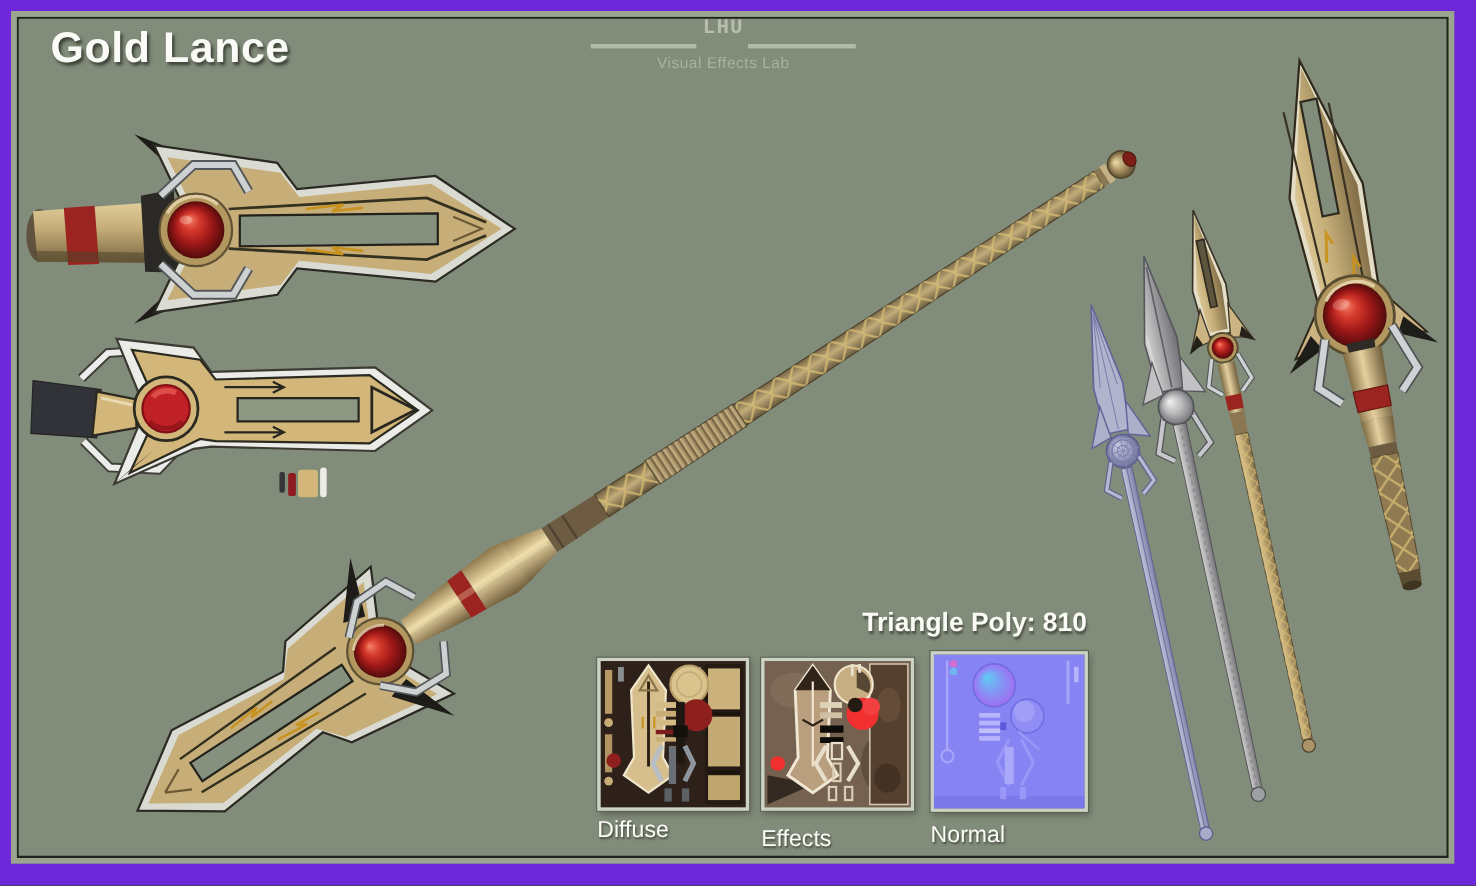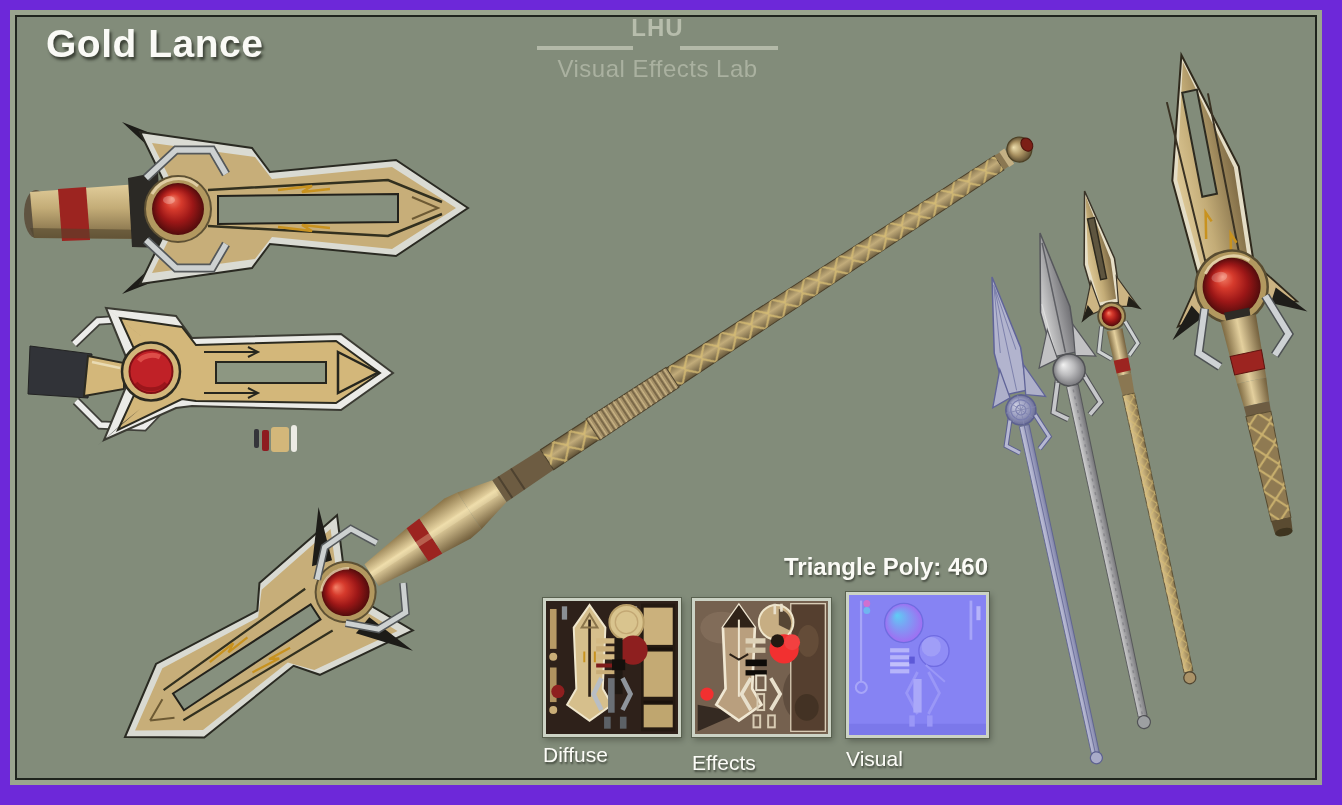--- a/index.html
+++ b/index.html
@@ -5,26 +5,26 @@
   html,body{margin:0;padding:0;background:#2c302a;}
   #stage{position:relative;width:1342px;height:805px;overflow:hidden;background:#6d28d9;
          font-family:"Liberation Sans",sans-serif;}
   #panel{position:absolute;left:10px;top:10px;width:1312px;height:775px;background:#828c7a;
          border:5px solid #9aa48e;box-shadow:inset 0 0 0 2px #1f241d;box-sizing:border-box;}
   #art{position:absolute;left:0;top:0;z-index:1;}
   .txt{position:absolute;z-index:3;}
   #page-title{left:46px;top:22px;font-size:39px;font-weight:700;color:#fafaf6;
               text-shadow:2px 3px 3px rgba(25,28,22,.7);letter-spacing:.5px;}
   #logo{left:537px;top:14px;width:241px;text-align:center;}
-  #logo .name{font-size:24px;font-weight:700;color:#b7bdac;letter-spacing:1px;}
+  #logo .name{font-size:19px;font-weight:700;color:#b7bdac;letter-spacing:1px;font-family:Liberation Mono, monospace;}
   #logo .rules{position:relative;height:4px;margin-top:4px;}
   #logo .rules span{position:absolute;top:0;height:4px;background:#b3b9a8;}
   #logo .rules .l{left:0;width:96px;}
   #logo .rules .r{right:0;width:98px;}
-  #logo .sub{font-size:24px;color:#aab1a0;margin-top:5px;letter-spacing:.5px;}
+  #logo .sub{font-size:14px;color:#aab1a0;margin-top:5px;letter-spacing:.5px;}
   #poly{left:736px;top:553px;width:300px;text-align:center;font-size:24px;font-weight:700;
         color:#fbfbf6;text-shadow:1px 2px 2px rgba(25,28,22,.55);}
   .tex-card{position:absolute;z-index:2;border:3px solid #ccd3c5;box-sizing:border-box;
             box-shadow:0 0 0 1px #59614f,2px 3px 6px rgba(20,24,18,.35);}
   .tex-card svg{display:block;width:100%;height:100%;}
   #card-diffuse{left:543px;top:598px;width:138px;height:139px;}
   #card-specular{left:692px;top:598px;width:139px;height:139px;}
   #card-normal{left:846px;top:592px;width:143px;height:146px;}
   .tex-label{position:absolute;z-index:3;text-align:left;font-size:21px;color:#fcfcf7;
              text-shadow:1px 2px 2px rgba(25,28,22,.6);}
@@ -266,21 +266,21 @@
 
   <div class="txt" id="logo">
     <div class="name">LHU</div>
     <div class="rules">
         <span class="l"></span>
         <span class="r"></span>
       </div>
     <div class="sub">Visual Effects Lab</div>
   </div>
 
-  <div class="txt" id="poly">Triangle Poly: 460</div>
+  <div class="txt" id="poly">Triangle Poly: 810</div>
 
   <div class="tex-card" id="card-diffuse">
     <svg viewBox="0 0 100 100" preserveAspectRatio="none">
       <rect width="100" height="100" fill="#2e211a"></rect>
       <rect x="72" y="2" width="26" height="96" fill="#241a12"></rect>
       <rect x="74" y="5" width="22" height="28" fill="#cbb17c"></rect>
       <rect x="74" y="38" width="22" height="34" fill="#c4aa74"></rect>
       <rect x="74" y="78" width="22" height="17" fill="#bfa66f"></rect>
       <line x1="74" y1="36" x2="96" y2="36" stroke="#1a120c" stroke-width="2"></line>
       <line x1="74" y1="76" x2="96" y2="76" stroke="#1a120c" stroke-width="2"></line>
@@ -366,14 +366,14 @@
       <path d="M50,55 L42,70 L50,85 M58,55 L66,70 L58,85" stroke="#9a97f7" stroke-width="2" fill="none"></path>
       <path d="M56,50 L70,62" stroke="#9a97f7" stroke-width="1.5"></path>
       <rect x="47" y="60" width="6" height="24" fill="#aaa8f9"></rect>
       <rect x="44" y="86" width="4" height="8" fill="#9a97f7"></rect>
         <rect x="57" y="86" width="4" height="8" fill="#9a97f7"></rect>
     </svg>
   </div>
 
   <div class="tex-label" id="label-diffuse">Diffuse</div>
   <div class="tex-label" id="label-specular">Effects</div>
-  <div class="tex-label" id="label-normal">Visual</div>
+  <div class="tex-label" id="label-normal">Normal</div>
 </div>
 
 </body></html>

